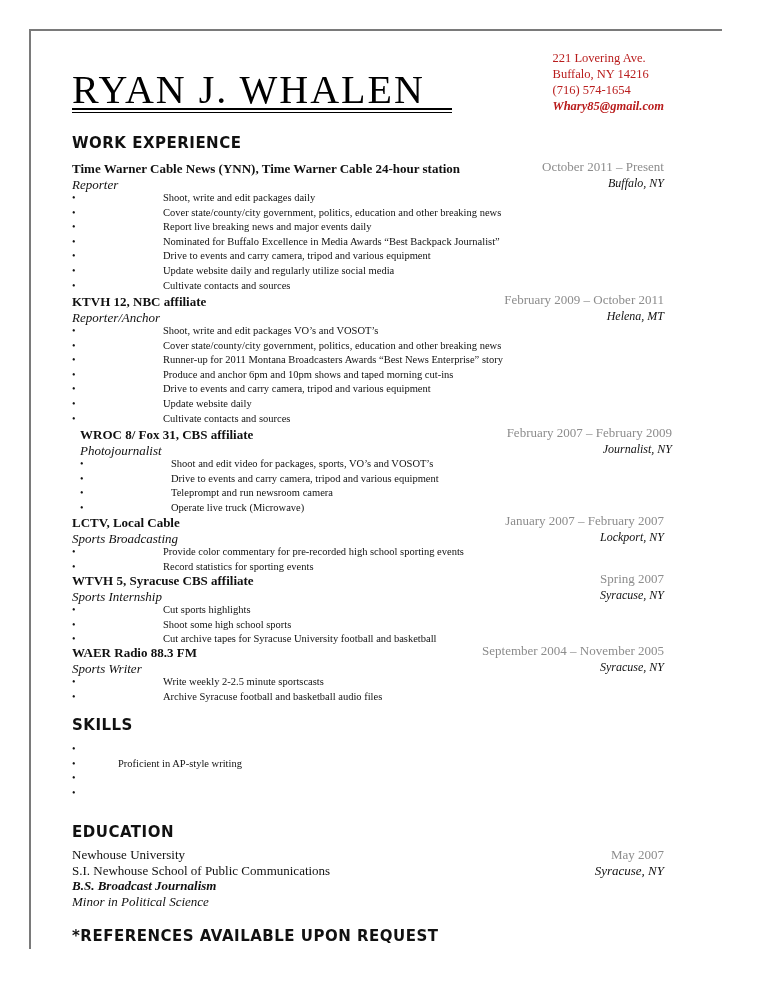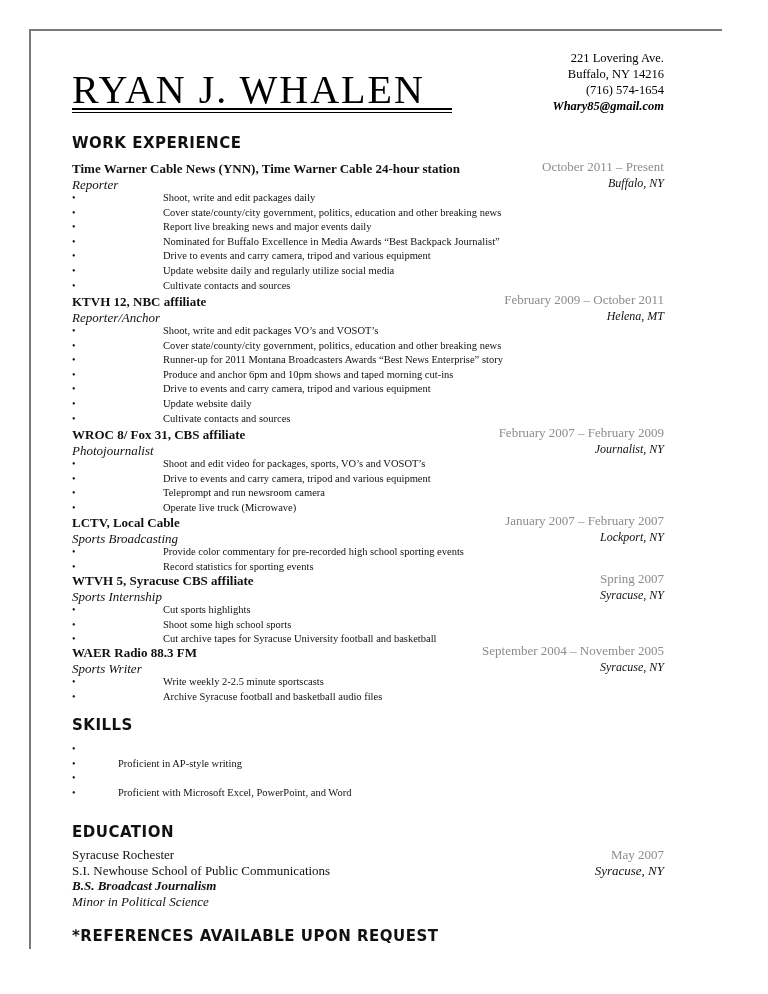--- a/index.html
+++ b/index.html
@@ -12,22 +12,22 @@
 
   .name {
     position: absolute; left: 72px; top: 70px;
     font-family: "Liberation Serif", serif; font-size: 40px; letter-spacing: 2px;
     line-height: 40px; color: #000; white-space: nowrap;
   }
   .name-underline-thick { position: absolute; left: 72px; top: 108px; width: 380px; height: 2px; background: #000; }
   .name-underline-thin { position: absolute; left: 72px; top: 112px; width: 380px; height: 1px; background: #000; }
 
   .contact {
-    position: absolute; right: 104px; top: 50px; text-align: right;
-    font-size: 12.5px; line-height: 16px; color: #000000; margin-left: 40px;
+    position: absolute; right: 104px; top: 50px; text-align: left;
+    font-size: 12.5px; line-height: 16px; color: #b91c1c; margin-left: 40px;
   }
   .contact .email { font-weight: bold; font-style: italic; }
 
   .section-heading {
     position: absolute; left: 72px;
     font-family: "DejaVu Sans", sans-serif; font-weight: bold; font-size: 15px;
     letter-spacing: 0.5px; color: #111; white-space: nowrap;
   }
 
   .job { position: absolute; left: 72px; width: 592px; }
@@ -144,21 +144,21 @@
         <span class="dot">•</span>
         <span class="txt">Update website daily</span>
       </li>
     <li>
         <span class="dot">•</span>
         <span class="txt">Cultivate contacts and sources</span>
       </li>
   </ul>
 </div>
 
-<div class="job" style="top:425px;">
+<div class="job" style="top:425px;margin-left:8px;">
   <div class="job-row">
     <span class="job-title">WROC 8/ Fox 31, CBS affiliate</span>
     <span class="job-dates">February 2007 – February 2009</span>
   </div>
   <div class="job-row">
     <span class="job-role">Photojournalist</span>
     <span class="job-loc">Journalist, NY</span>
   </div>
   <ul class="bullets">
     <li>
@@ -255,29 +255,28 @@
       </li>
     <li>
         <span class="dot">•</span>
         <span class="txt">Proficient in AP-style writing</span>
       </li>
     <li>
         <span class="dot">•</span>
       </li>
     <li>
         <span class="dot">•</span>
-        <span class="txt">Proficient with Microsoft Excel, PowerPoint, and Word</span>
       </li>
   </ul>
 </div>
 
 <div class="section-heading" style="top:823px;">EDUCATION</div>
 <div class="edu">
   <div class="row">
-    <span>Syracuse Rochester</span>
+    <span>Newhouse University</span>
     <span class="right gray">May 2007</span>
   </div>
   <div class="row">
     <span>S.I. Newhouse School of Public Communications</span>
     <span class="right it">Syracuse, NY</span>
   </div>
   <div class="row">
     <span class="bi">B.S. Broadcast Journalism</span>
   </div>
   <div class="row">

